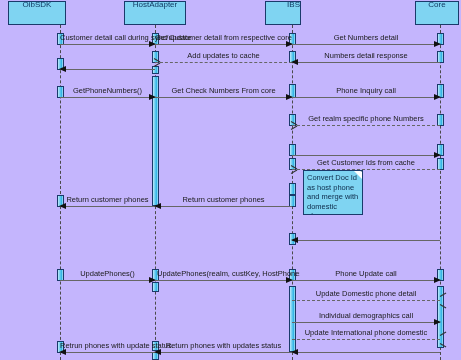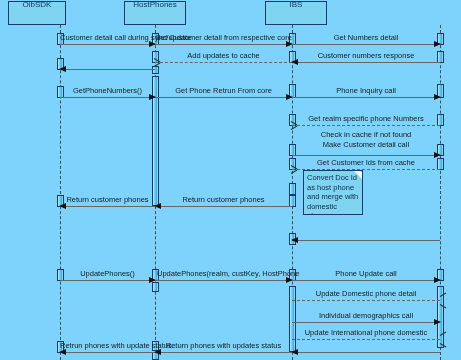--- a/index.html
+++ b/index.html
@@ -1,19 +1,19 @@
 <!DOCTYPE html>
 <html><head>
 <meta charset="utf-8">
 <style>
   html,body{margin:0;padding:0;background:#ffffff;}
   #diagram{
     position:relative;
     width:461px;height:360px;
-    background:#7dd3fc;
+    background:#c4b5fd;
     font-family:"Liberation Sans", sans-serif;
     overflow:hidden;
   }
   
   .lifeline-head{
     position:absolute;
     box-sizing:border-box;
     height:24px;
     background:#7FD4F2;
     border:1px solid #1a3a6b;
@@ -109,24 +109,27 @@
 </style>
 </head>
 <body>
 
 <div id="diagram">
 
   <div class="lifeline-head" style="left:8px;top:1px;width:58px;">
     <span>OibSDK</span>
   </div>
   <div class="lifeline-head" style="left:124px;top:1px;width:62px;">
-    <span>HostPhones</span>
-  </div>
-  <div class="lifeline-head" style="left:265px;top:1px;width:62px;">
+    <span>HostAdapter</span>
+  </div>
+  <div class="lifeline-head" style="left:265px;top:1px;width:36px;text-align:right;">
     <span>IBS</span>
+  </div>
+  <div class="lifeline-head" style="left:415px;top:1px;width:44px;">
+    <span>Core</span>
   </div>
 
   <div class="lifeline-dash" style="left:60px;top:25px;height:335px;"></div>
   <div class="lifeline-dash" style="left:155px;top:25px;height:335px;"></div>
   <div class="lifeline-dash" style="left:292px;top:25px;height:335px;"></div>
   <div class="lifeline-dash" style="left:440px;top:25px;height:335px;"></div>
 
   <div class="activation" style="left:56.5px;top:33px;height:12px;"></div>
   <div class="activation" style="left:56.5px;top:58px;height:12px;"></div>
   <div class="activation" style="left:56.5px;top:86px;height:12px;"></div>
@@ -187,59 +190,55 @@
     <div class="ah-open left">
         <i></i>
         <i></i>
       </div>
     <div class="label center">Add updates to cache</div>
   </div>
 
   <div class="msg" style="left:292px;top:62px;width:148px;">
     <div class="line"></div>
     <div class="ah-solid left"></div>
-    <div class="label center">Customer numbers response</div>
+    <div class="label center">Numbers detail response</div>
   </div>
 
   <div class="msg" style="left:60px;top:69px;width:95px;">
     <div class="line"></div>
     <div class="ah-solid left"></div>
   </div>
 
   <div class="msg" style="left:60px;top:97px;width:95px;">
     <div class="line"></div>
     <div class="ah-solid right"></div>
     <div class="label center">GetPhoneNumbers()</div>
   </div>
 
   <div class="msg" style="left:155px;top:97px;width:137px;">
     <div class="line"></div>
     <div class="ah-solid right"></div>
-    <div class="label center">Get Phone Retrun From core</div>
+    <div class="label center">Get Check Numbers From core</div>
   </div>
 
   <div class="msg" style="left:292px;top:97px;width:148px;">
     <div class="line"></div>
     <div class="ah-solid right"></div>
     <div class="label center">Phone Inquiry call</div>
   </div>
 
   <div class="msg dashed" style="left:292px;top:125px;width:148px;">
     <div class="line"></div>
     <div class="ah-open left">
         <i></i>
         <i></i>
       </div>
     <div class="label center">Get realm specific phone Numbers</div>
   </div>
 
-  <div class="label2" style="left:292px;top:130px;width:148px;">
-    <div>Check in cache if not found</div>
-    <div>Make Customer detail call</div>
-  </div>
   <div class="msg" style="left:292px;top:155px;width:148px;">
     <div class="line"></div>
     <div class="ah-solid right"></div>
   </div>
 
   <div class="msg dashed" style="left:292px;top:169px;width:148px;">
     <div class="line"></div>
     <div class="ah-open left">
         <i></i>
         <i></i>

